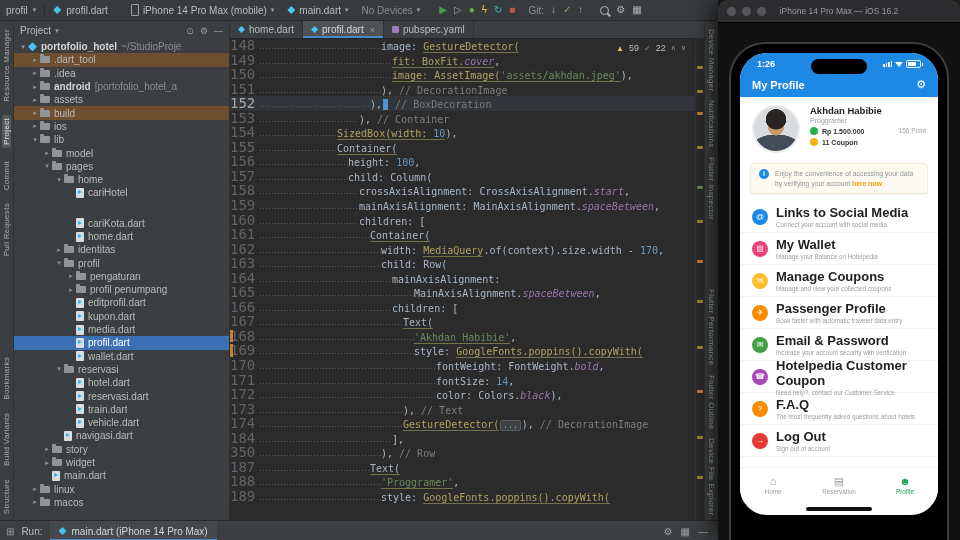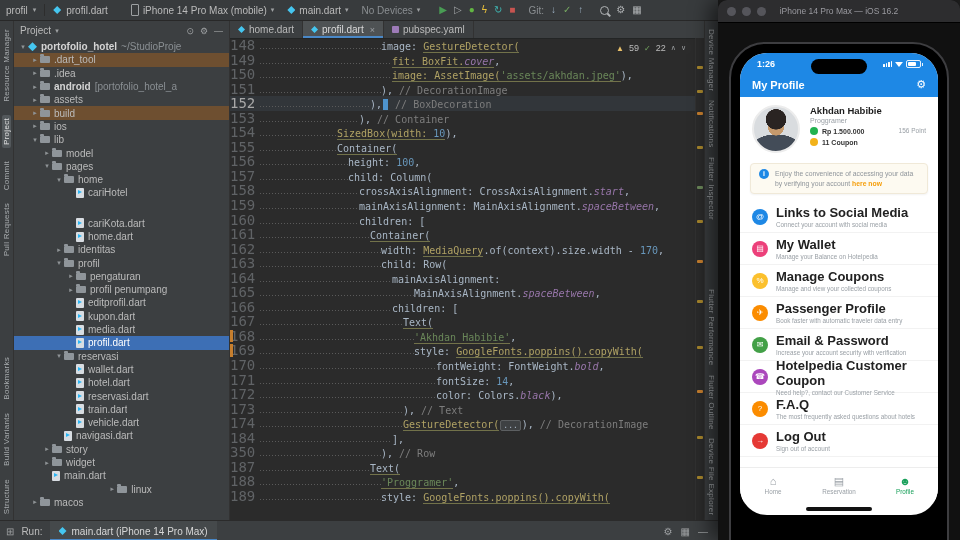--- a/index.html
+++ b/index.html
@@ -327,33 +327,33 @@
             <div class="trow" style="padding-left: 52px;">
               <span class="tchev"></span>
               <span class="dartf"></span>
               <span class="tl">media.dart</span>
             </div>
             <div class="trow selected" style="padding-left: 52px;">
               <span class="tchev"></span>
               <span class="dartf"></span>
               <span class="tl">profil.dart</span>
             </div>
+            <div class="trow" style="padding-left: 52px;">
+              <span class="tchev"></span>
+              <span class="dartf"></span>
+              <span class="tl">wallet.dart</span>
+            </div>
             <div class="trow" style="padding-left: 40px;">
               <span class="tchev">▾</span>
               <span class="folder"></span>
               <span class="tl">reservasi</span>
             </div>
             <div class="trow" style="padding-left: 52px;">
               <span class="tchev"></span>
               <span class="dartf"></span>
-              <span class="tl">wallet.dart</span>
-            </div>
-            <div class="trow" style="padding-left: 52px;">
-              <span class="tchev"></span>
-              <span class="dartf"></span>
               <span class="tl">hotel.dart</span>
             </div>
             <div class="trow" style="padding-left: 52px;">
               <span class="tchev"></span>
               <span class="dartf"></span>
               <span class="tl">reservasi.dart</span>
             </div>
             <div class="trow" style="padding-left: 52px;">
               <span class="tchev"></span>
               <span class="dartf"></span>
@@ -377,21 +377,21 @@
             <div class="trow" style="padding-left: 28px;">
               <span class="tchev">▸</span>
               <span class="folder"></span>
               <span class="tl">widget</span>
             </div>
             <div class="trow" style="padding-left: 28px;">
               <span class="tchev"></span>
               <span class="dartf"></span>
               <span class="tl">main.dart</span>
             </div>
-            <div class="trow" style="padding-left: 16px; justify-content: center;">
+            <div class="trow" style="padding-left: 16px;">
               <span class="tchev">▸</span>
               <span class="folder"></span>
               <span class="tl">linux</span>
             </div>
             <div class="trow" style="padding-left: 16px;">
               <span class="tchev">▸</span>
               <span class="folder"></span>
               <span class="tl">macos</span>
             </div>
           </div>

